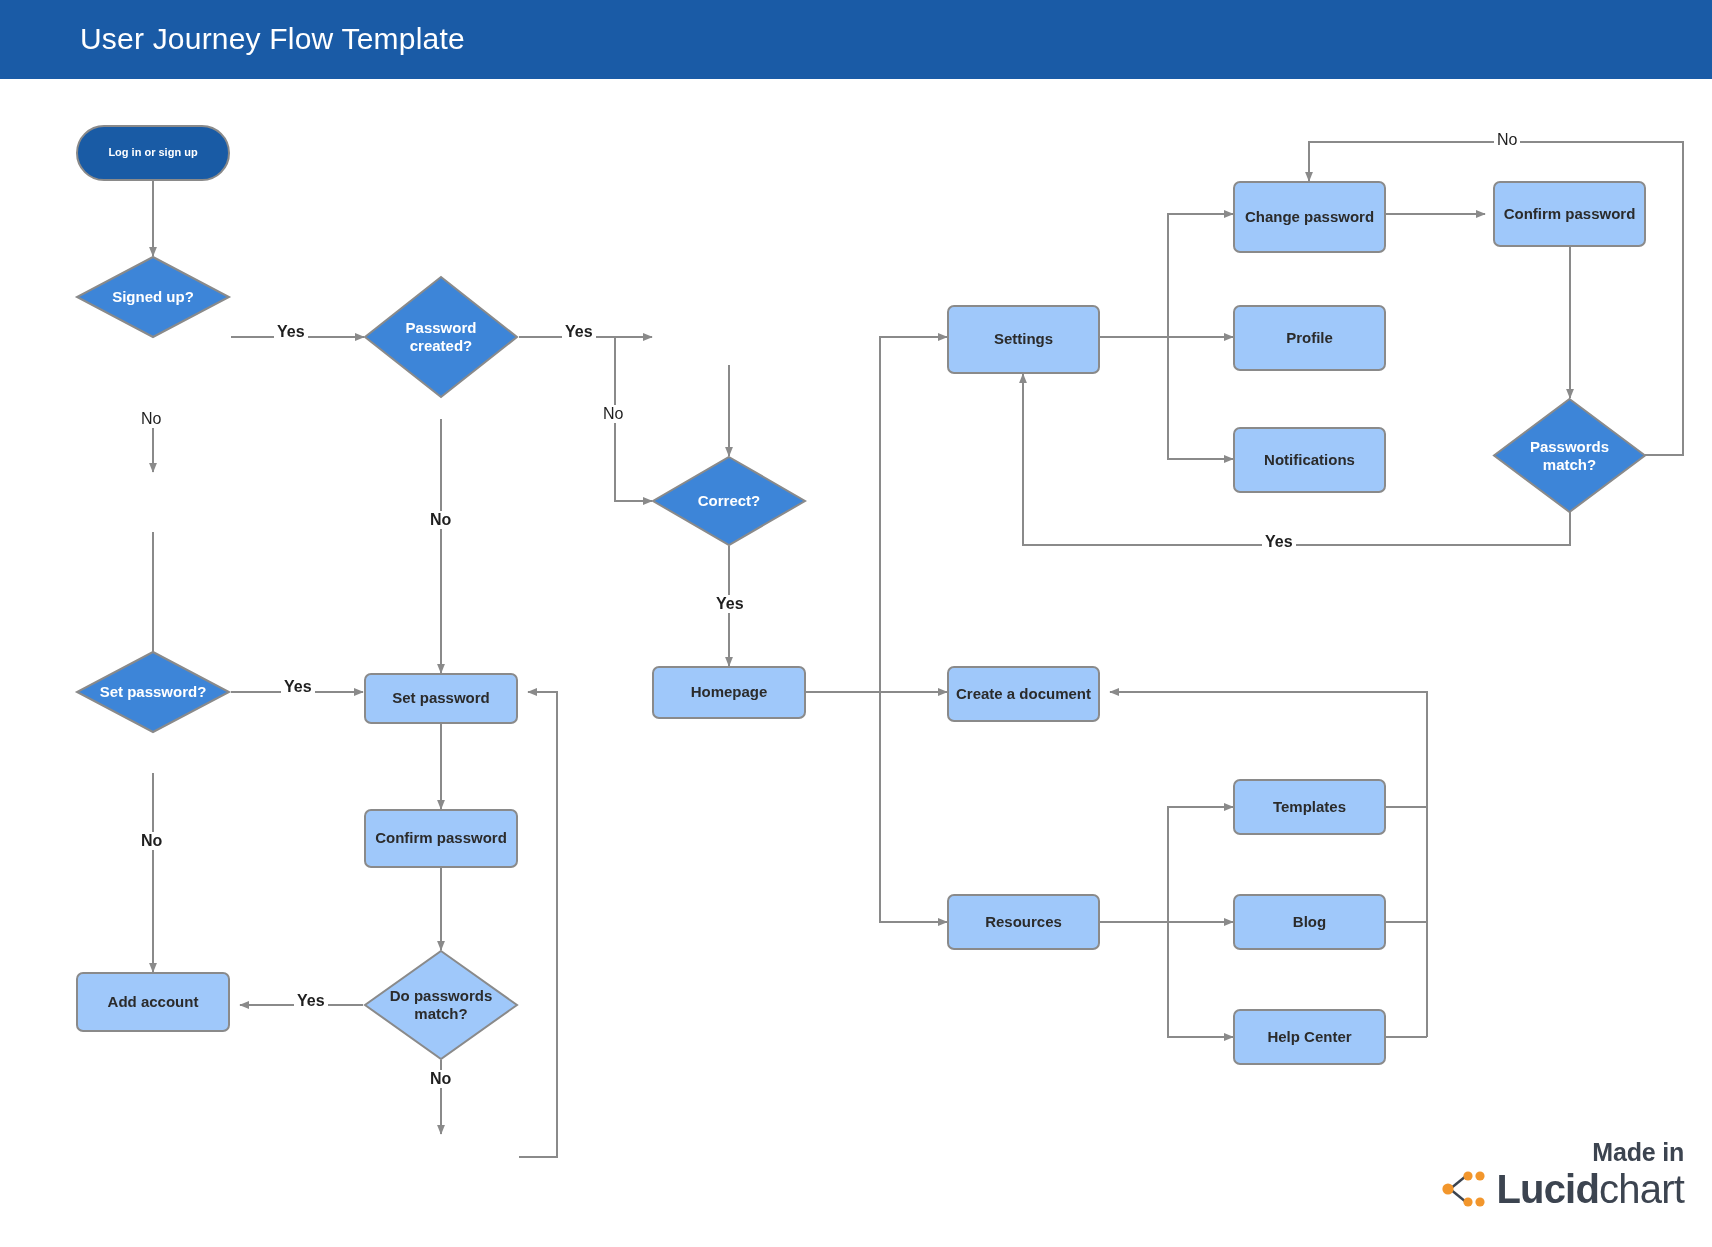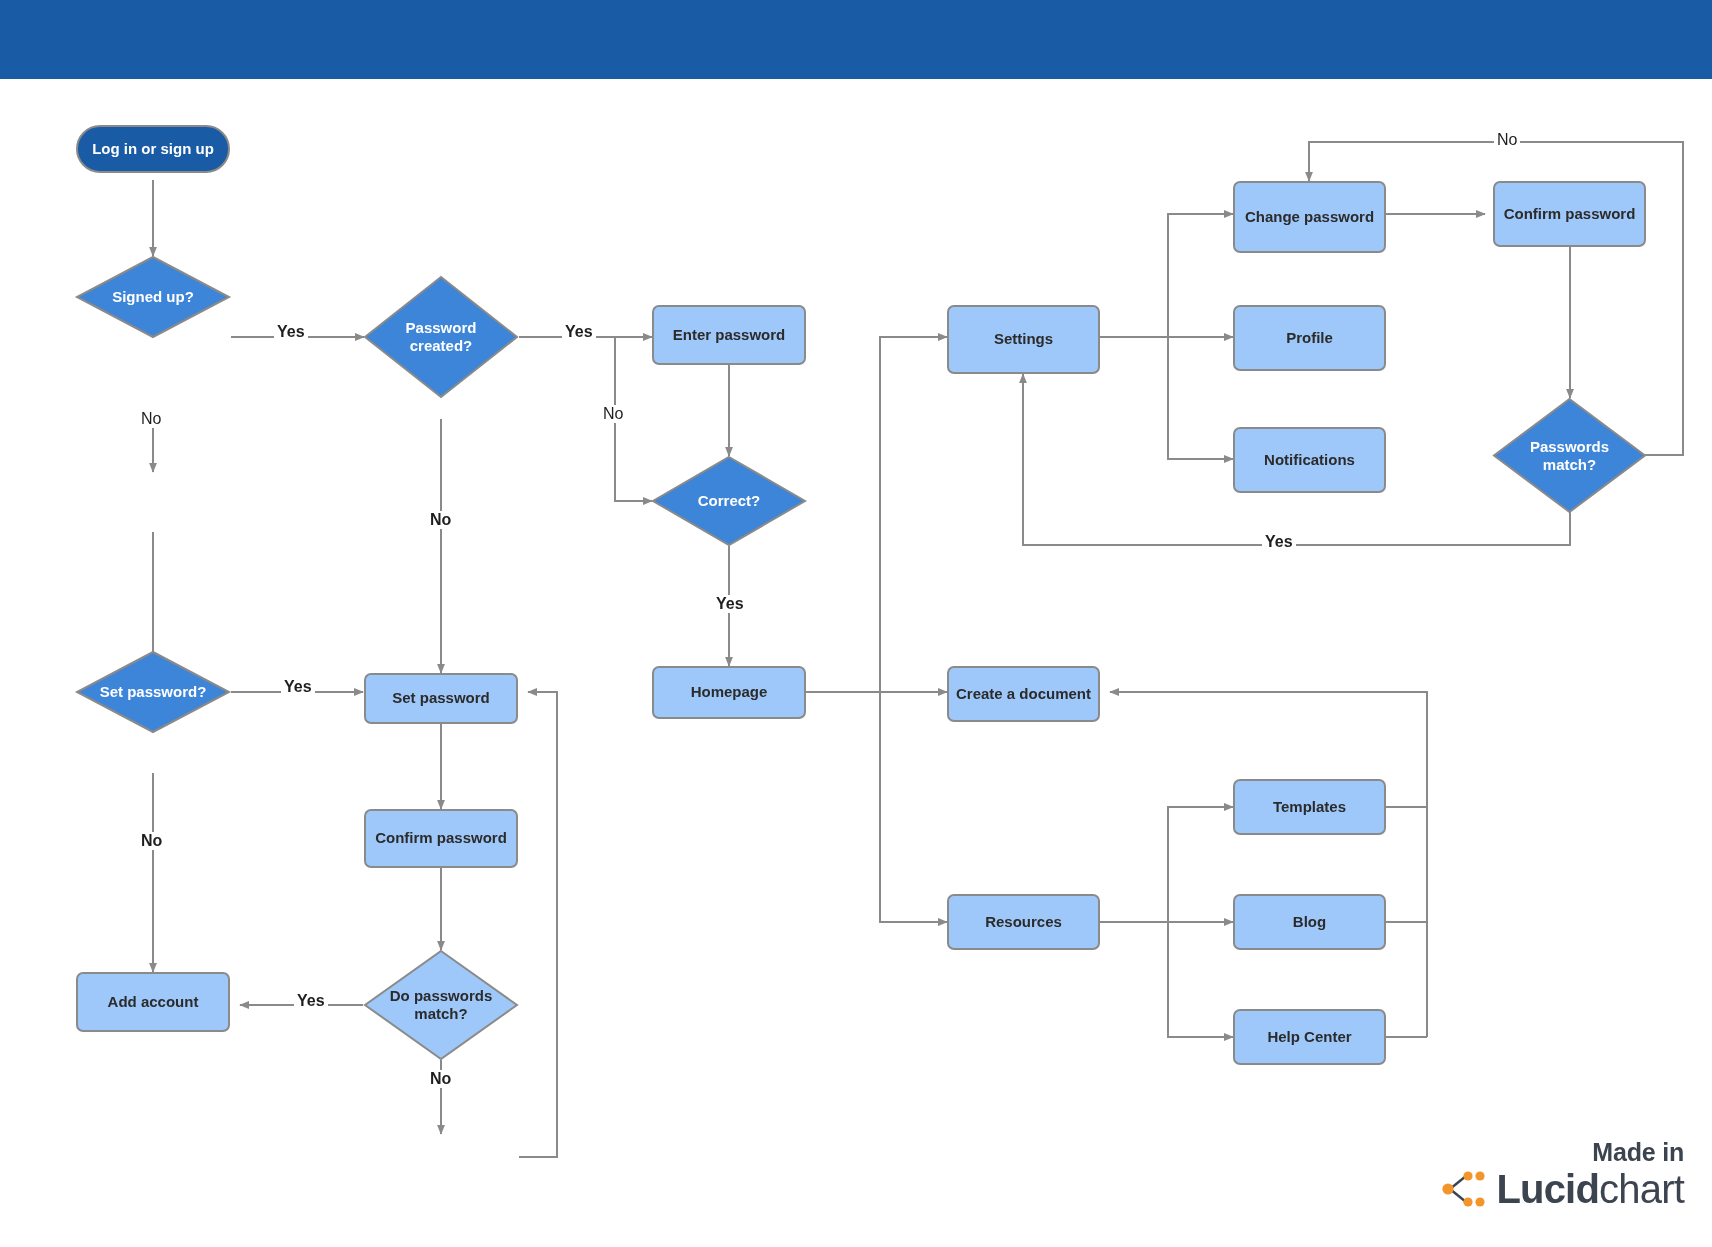--- a/index.html
+++ b/index.html
@@ -137,20 +137,21 @@
   }
   #lucid-name b { font-weight: bold; }
   #lucid-name span { font-weight: 400; }
 </style>
 </head>
 <body>
 
 <div id="page">
 
   <div id="header-bar"></div>
+  <div id="page-title">User Journey Flow Template</div>
 
   <svg id="canvas" viewBox="0 0 1712 1247" xmlns="http://www.w3.org/2000/svg">
     <defs>
       <marker id="arrow" markerWidth="10" markerHeight="8" refX="9.2" refY="4" orient="auto" markerUnits="userSpaceOnUse">
         <path d="M0,0 L10,4 L0,8 z" fill="#8a8a8a"></path>
       </marker>
     </defs>
     <g stroke="#8a8a8a" stroke-width="2" fill="none" marker-end="url(#arrow)">
 
       <path d="M153,180 L153,256"></path>
@@ -220,21 +221,21 @@
       <path d="M1386,807 L1427,807" marker-end="none"></path>
 
       <path d="M1386,922 L1427,922" marker-end="none"></path>
 
       <path d="M1386,1037 L1427,1037" marker-end="none"></path>
 
       <path d="M1427,1037 L1427,692 L1110,692"></path>
     </g>
   </svg>
 
-  <div class="node terminator" style="left:76px; top:125px; width:154px; height:48px; font-size:15px;">
+  <div class="node terminator" style="left:76px; top:125px; width:154px; height:56px; font-size:11px;">
     <span>Log in or sign up</span>
   </div>
 
   <div class="diamond-wrap mid" style="left:76px; top:256px; width:154px; height:82px;">
     <svg width="154" height="82" viewBox="0 0 154 82">
       <polygon points="77,1 153,41 77,81 1,41" fill="#3d85d8" stroke="#8a8a8a" stroke-width="2"></polygon>
     </svg>
     <div class="diamond-label" style="font-size:15px;">
       <span>Signed up?</span>
     </div>
@@ -274,23 +275,20 @@
   <div class="diamond-wrap light" style="left:364px; top:950px; width:154px; height:110px;">
     <svg width="154" height="110" viewBox="0 0 154 110">
       <polygon points="77,1 153,55 77,109 1,55" fill="#9fc8fa" stroke="#8a8a8a" stroke-width="2"></polygon>
     </svg>
     <div class="diamond-label" style="font-size:15px; padding:0 24px; box-sizing:border-box;">
       <span>Do passwords match?</span>
     </div>
   </div>
 
 
-  <div class="node rect light" style="left:652px; top:305px; width:154px; height:60px; font-size:15px;">
-    <span>Enter password</span>
-  </div>
 
   <div class="diamond-wrap mid" style="left:652px; top:456px; width:154px; height:90px;">
     <svg width="154" height="90" viewBox="0 0 154 90">
       <polygon points="77,1 153,45 77,89 1,45" fill="#3d85d8" stroke="#8a8a8a" stroke-width="2"></polygon>
     </svg>
     <div class="diamond-label" style="font-size:15px;">
       <span>Correct?</span>
     </div>
   </div>
 

